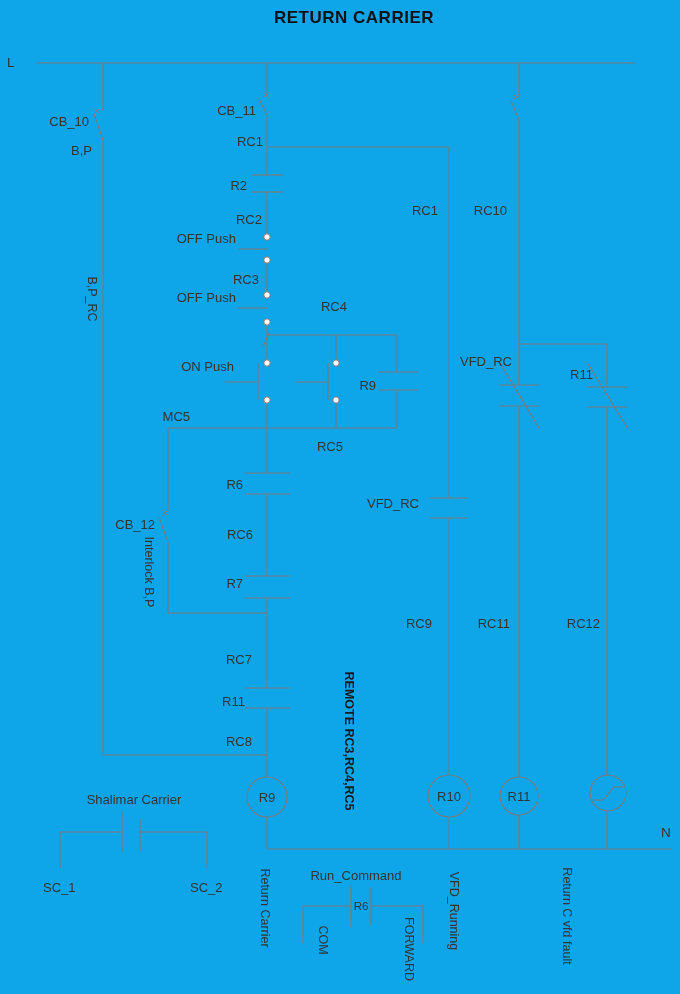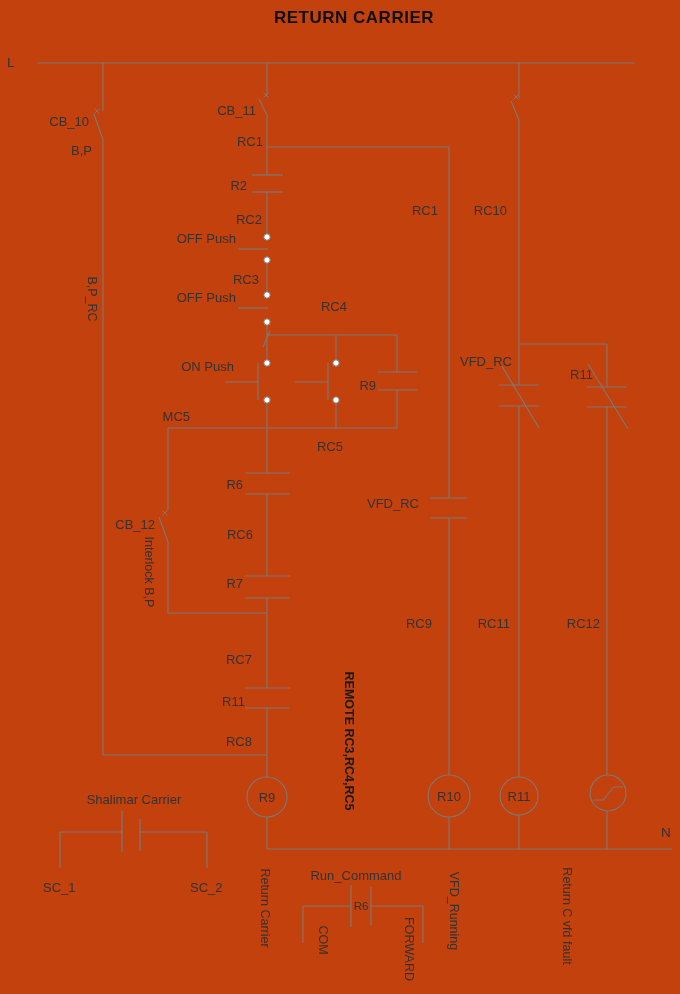--- a/index.html
+++ b/index.html
@@ -1,16 +1,16 @@
 <!DOCTYPE html>
 <html><head>
 <meta charset="utf-8">
 <style>
   html,body{margin:0;padding:0;background:#ffffff;}
-  .canvas{position:relative;width:680px;height:994px;background:#c2410c;overflow:hidden;}
+  .canvas{position:relative;width:680px;height:994px;background:#0ea5e9;overflow:hidden;}
   svg{position:absolute;left:0;top:0;}
   text{font-family:"Liberation Sans", sans-serif;fill:#333333;font-size:13px;}
   .title{font-size:17px;font-weight:bold;fill:#111;letter-spacing:.5px;}
   .rail{font-size:13.5px;}
   .vtext{font-size:12.5px;}
   .remote{font-size:12.5px;font-weight:bold;fill:#1a1a1a;}
   .sm{font-size:11.5px;}
   .coiltxt{font-size:13px;}
   line,polyline,circle{stroke:#7a7a7a;stroke-width:1.1;fill:none;}
   .plate{stroke-width:1.2;}

